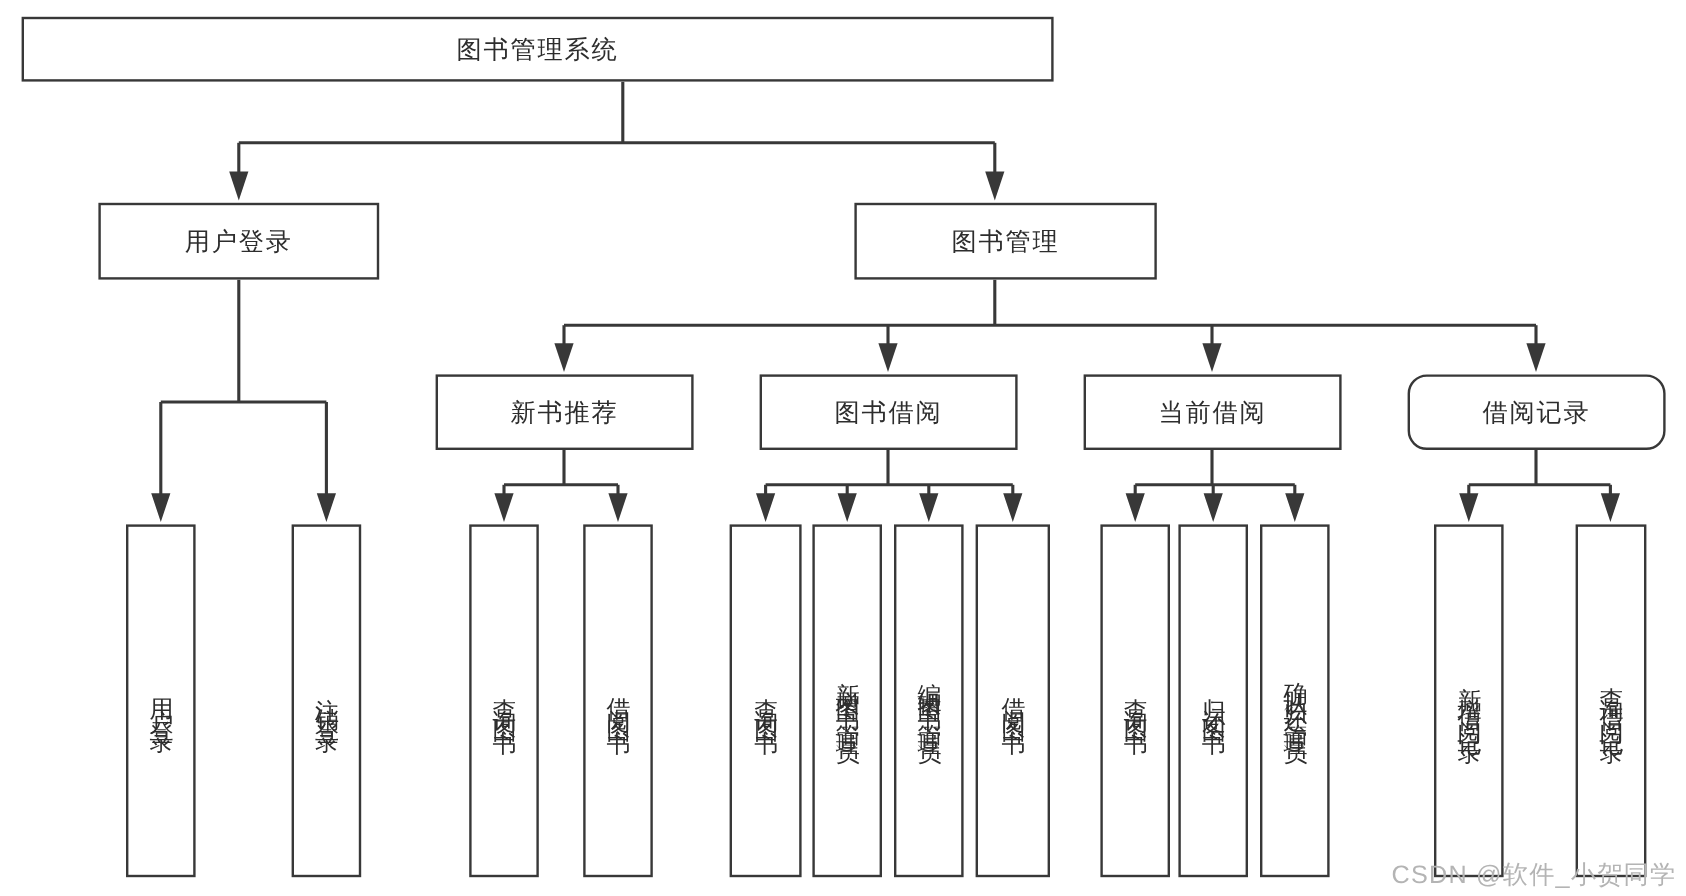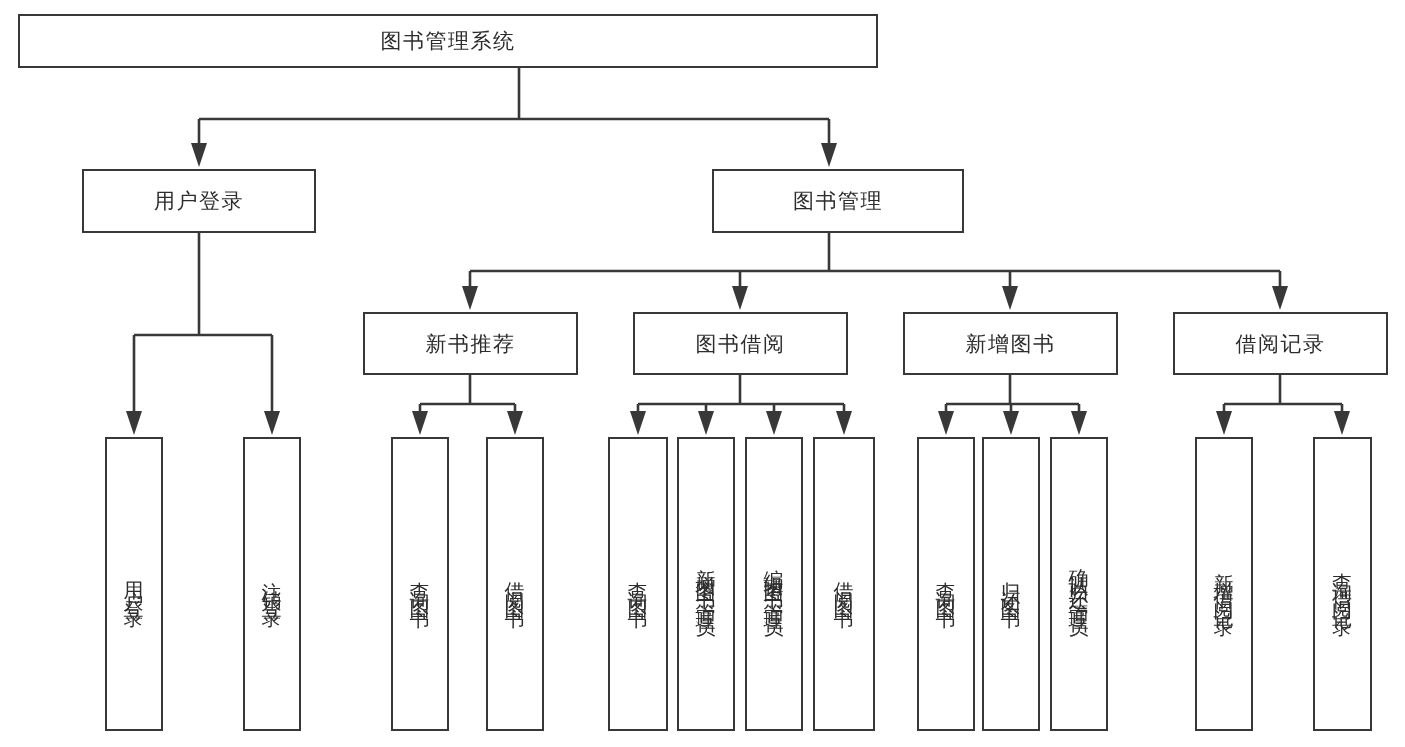--- a/index.html
+++ b/index.html
@@ -121,22 +121,22 @@
     <polygon points="1334,411 1350,411 1342,435"></polygon>
   </svg>
 
   <div class="hbox" style="left:18px;top:14px;width:860px;height:54px;">图书管理系统</div>
 
   <div class="hbox" style="left:82px;top:169px;width:234px;height:64px;">用户登录</div>
   <div class="hbox" style="left:712px;top:169px;width:252px;height:64px;">图书管理</div>
 
   <div class="hbox" style="left:363px;top:312px;width:215px;height:63px;">新书推荐</div>
   <div class="hbox" style="left:633px;top:312px;width:215px;height:63px;">图书借阅</div>
-  <div class="hbox" style="left:903px;top:312px;width:215px;height:63px;">新增图书</div>
-  <div class="hbox" style="left:1173px;top:312px;width:215px;height:63px;">借阅记录</div>
+  <div class="hbox" style="left:903px;top:312px;width:215px;height:63px;">当前借阅</div>
+  <div class="hbox" style="left:1173px;top:312px;width:215px;height:63px;border-radius:16px;">借阅记录</div>
 
   <div class="leaf" style="left:105px;top:437px;width:58px;height:294px;">
     <span class="vtext">用户登录</span>
   </div>
   <div class="leaf" style="left:243px;top:437px;width:58px;height:294px;">
     <span class="vtext">注销登录</span>
   </div>
 
   <div class="leaf" style="left:391px;top:437px;width:58px;height:294px;">
     <span class="vtext">查询图书</span>
@@ -168,14 +168,15 @@
     <span class="vtext" style="letter-spacing:7px;">确认归还（管理员）</span>
   </div>
 
   <div class="leaf" style="left:1195px;top:437px;width:58px;height:294px;">
     <span class="vtext">新增借阅记录</span>
   </div>
   <div class="leaf" style="left:1313px;top:437px;width:59px;height:294px;">
     <span class="vtext">查询借阅记录</span>
   </div>
 
+  <div class="watermark">CSDN @软件_小贺同学</div>
 
 </div>
 
 </body></html>

